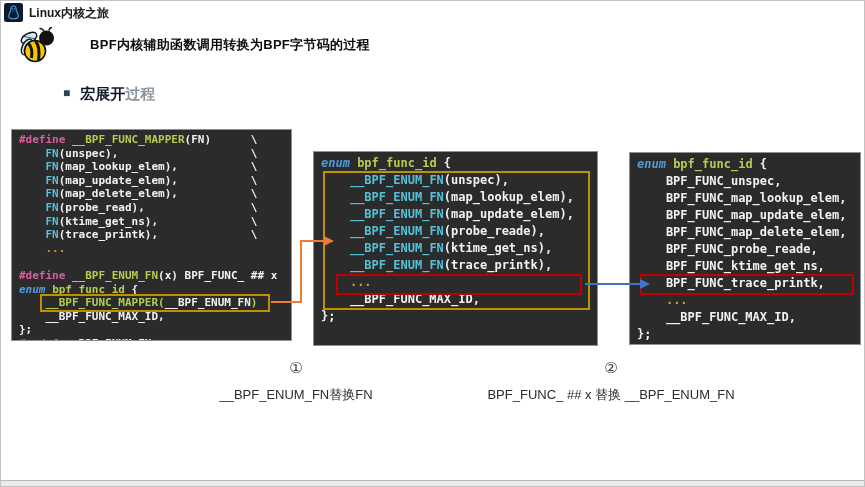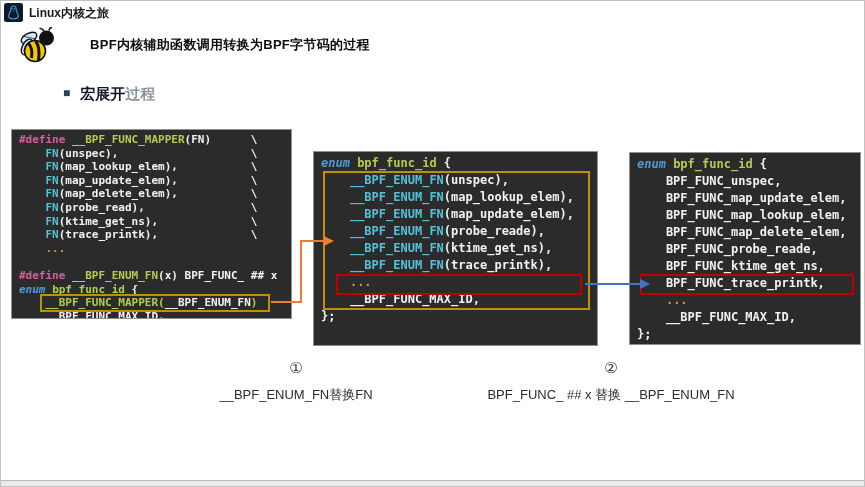--- a/index.html
+++ b/index.html
@@ -18,21 +18,21 @@
   
   .section-row{position:absolute;left:62px;top:84px;font-size:15px;}
   .section-bullet{color:#2e4053;font-size:12px;vertical-align:2px;margin-right:10px;}
   .section-strong{color:#0f172a;font-weight:bold;}
   .section-light{color:#8b949c;font-weight:bold;}
 
   
   .code-block{position:absolute;background:#2b2b2b;border:1px solid #8f8f8f;
         font-family:"DejaVu Sans Mono",monospace;font-weight:bold;
         box-sizing:border-box;padding:3px 0 0 7px;overflow:hidden;}
-  #left-block  {left:10px; top:128px;width:281px;height:190px;font-size:11px;line-height:13.6px;}
+  #left-block  {left:10px; top:128px;width:281px;height:212px;font-size:11px;line-height:13.6px;}
   #middle-block{left:312px;top:150px;width:285px;height:195px;font-size:12px;line-height:17px;}
   #right-block {left:628px;top:151px;width:232px;height:193px;font-size:12px;line-height:17px;}
   .code-line{white-space:pre;}
   .tok-pink{color:#d75f9f;}
   .tok-green{color:#b5cd4f;}
   .tok-cyan{color:#55c1d9;}
   .tok-white{color:#f2f2f2;}
   .tok-orange{color:#d29a3a;}
   .tok-kw{color:#4f9bd8;font-style:italic;}
 
@@ -113,22 +113,22 @@
       <div class="code-line"><span class="tok-white">    </span><span class="tok-cyan">__BPF_ENUM_FN</span><span class="tok-white">(probe_reade),</span></div>
       <div class="code-line"><span class="tok-white">    </span><span class="tok-cyan">__BPF_ENUM_FN</span><span class="tok-white">(ktime_get_ns),</span></div>
       <div class="code-line"><span class="tok-white">    </span><span class="tok-cyan">__BPF_ENUM_FN</span><span class="tok-white">(trace_printk),</span></div>
       <div class="code-line"><span class="tok-white">    </span><span class="tok-orange">...</span></div>
       <div class="code-line"><span class="tok-white">    __BPF_FUNC_MAX_ID,</span></div>
       <div class="code-line"><span class="tok-white">};</span></div>
     </div>
   <div id="right-block" class="code-block">
       <div class="code-line"><span class="tok-kw">enum</span><span class="tok-white"> </span><span class="tok-green">bpf_func_id</span><span class="tok-white"> {</span></div>
       <div class="code-line"><span class="tok-white">    BPF_FUNC_unspec,</span></div>
+      <div class="code-line"><span class="tok-white">    BPF_FUNC_map_lookup_elem,</span></div>
       <div class="code-line"><span class="tok-white">    BPF_FUNC_map_update_elem,</span></div>
-      <div class="code-line"><span class="tok-white">    BPF_FUNC_map_lookup_elem,</span></div>
       <div class="code-line"><span class="tok-white">    BPF_FUNC_map_delete_elem,</span></div>
       <div class="code-line"><span class="tok-white">    BPF_FUNC_probe_reade,</span></div>
       <div class="code-line"><span class="tok-white">    BPF_FUNC_ktime_get_ns,</span></div>
       <div class="code-line"><span class="tok-white">    BPF_FUNC_trace_printk,</span></div>
       <div class="code-line"><span class="tok-white">    </span><span class="tok-orange">...</span></div>
       <div class="code-line"><span class="tok-white">    __BPF_FUNC_MAX_ID,</span></div>
       <div class="code-line"><span class="tok-white">};</span></div>
     </div>
 
   <div id="olive-box" class="hl-box"></div>

